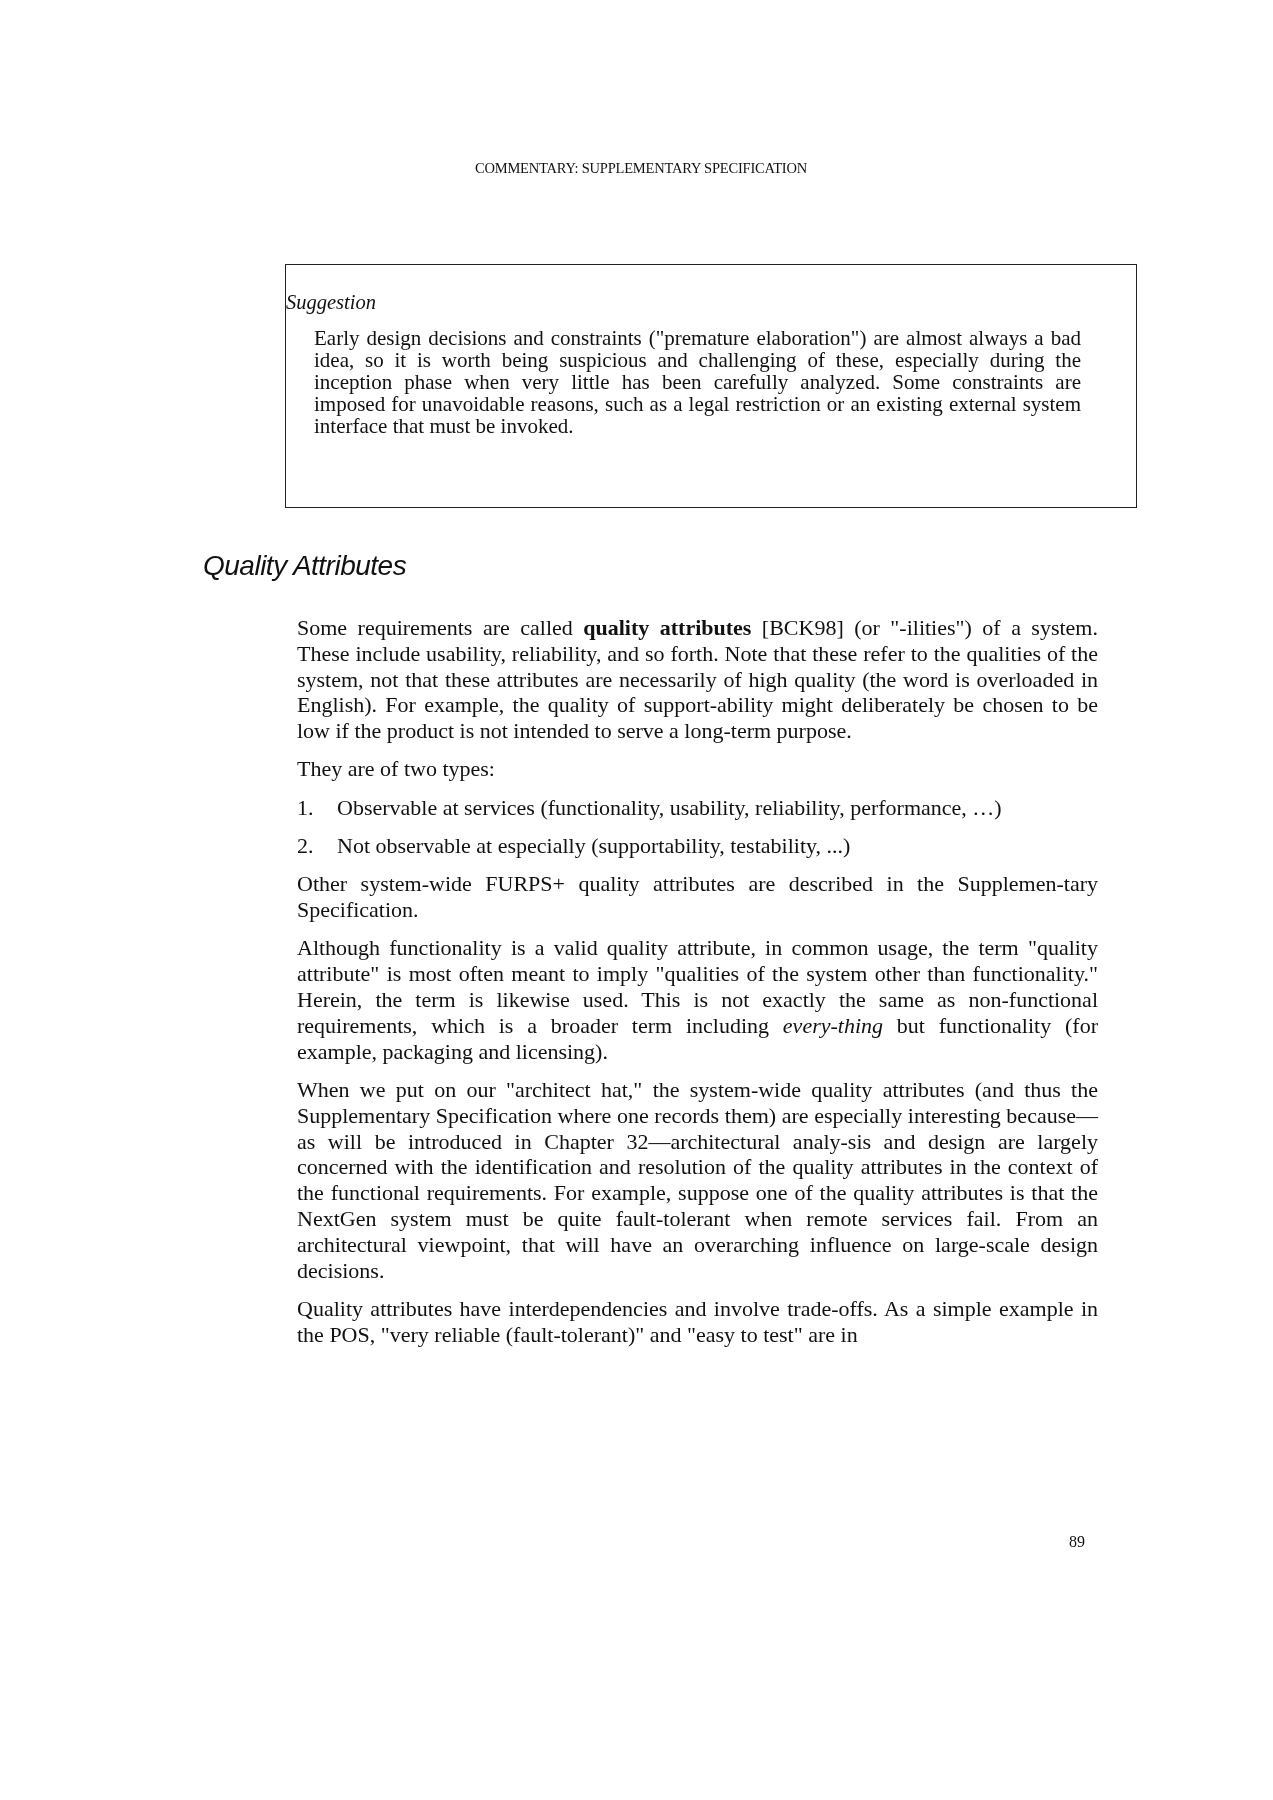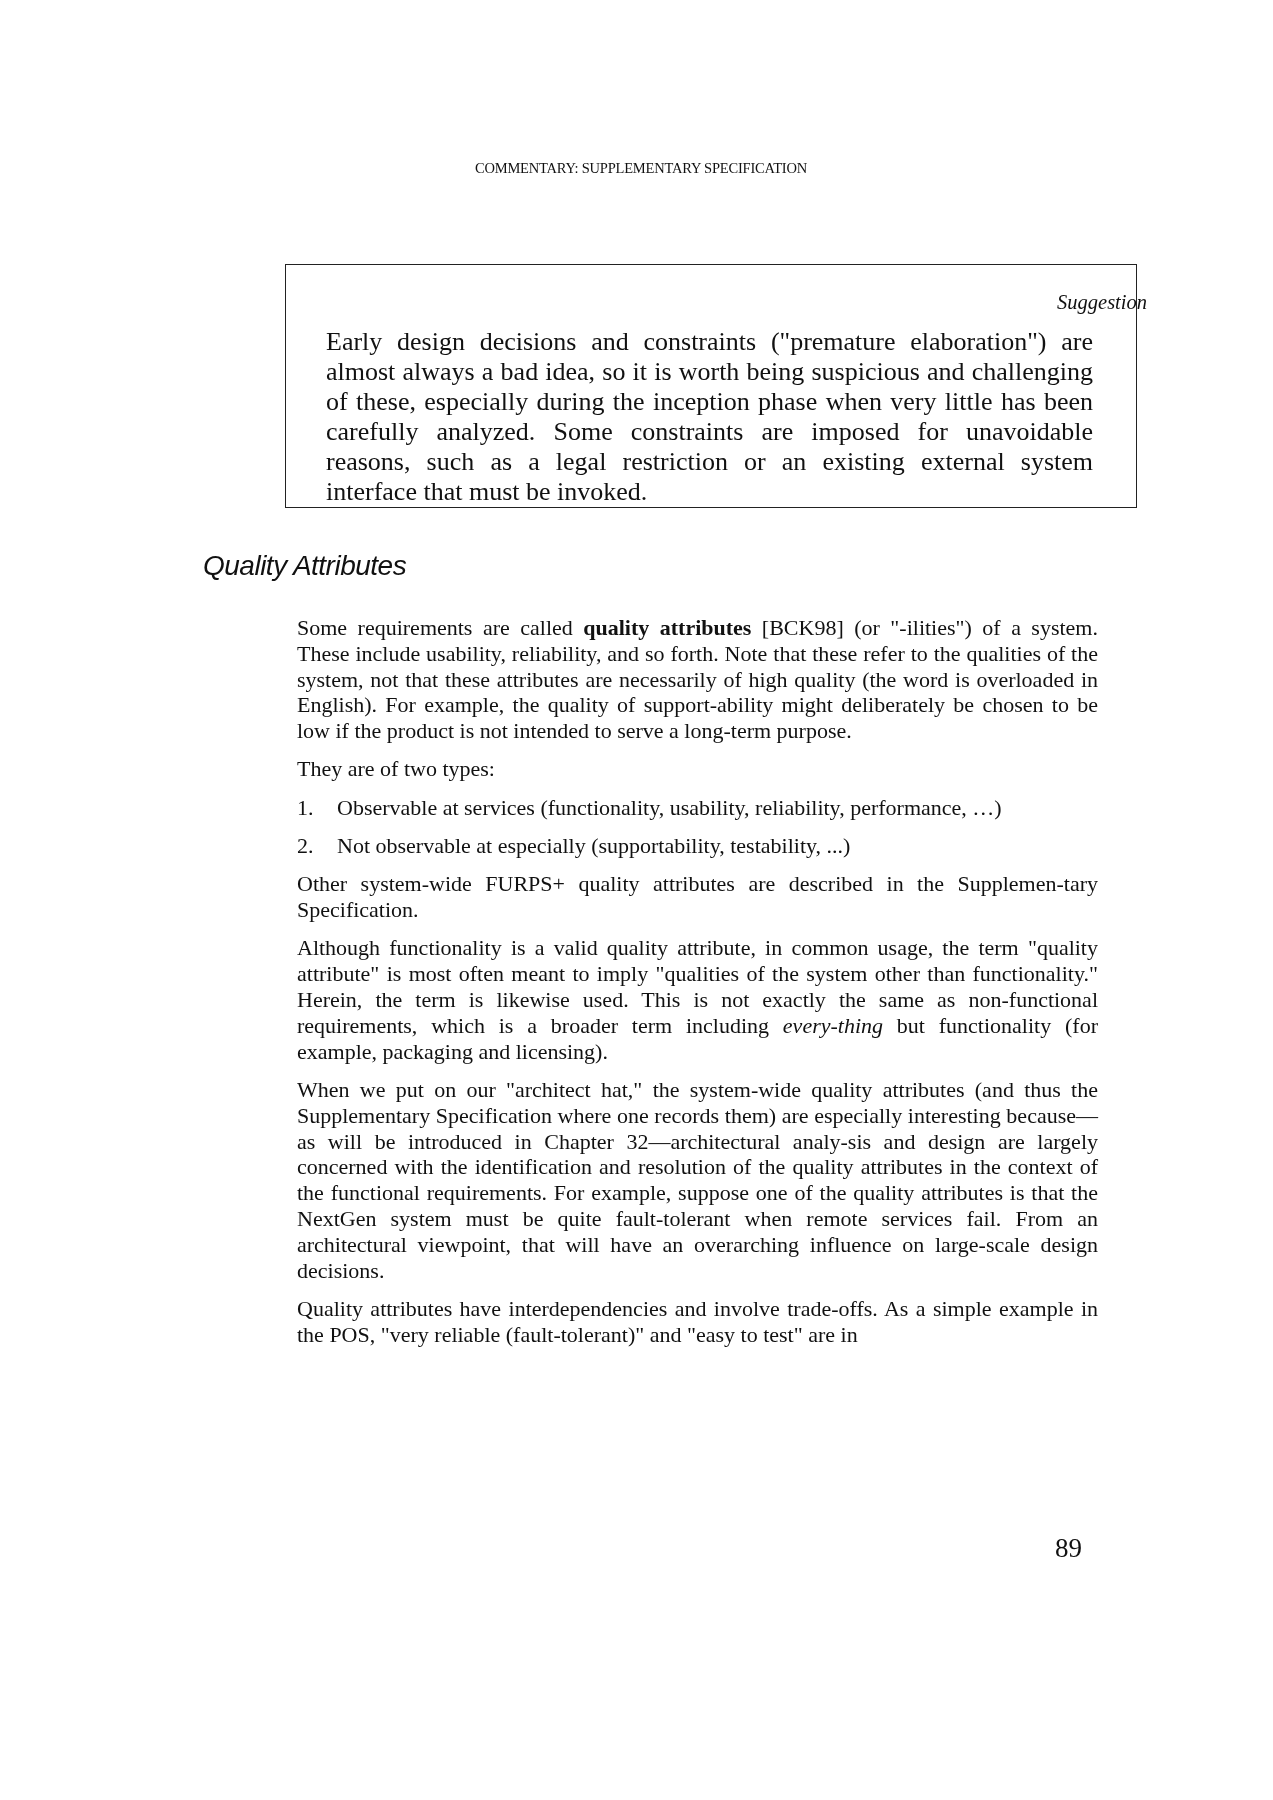--- a/index.html
+++ b/index.html
@@ -1,26 +1,26 @@
 <!DOCTYPE html>
 <html><head>
 <meta charset="utf-8">
 <style>
   html, body { margin: 0; padding: 0; background: #ffffff; }
   body { width: 1273px; height: 1800px; position: relative; overflow: hidden; font-family: "Liberation Serif", serif; color: #111; }
   .running-head { position: absolute; top: 160px; left: 0; width: 1273px; text-align: center; font-size: 14.5px; letter-spacing: -0.2px; padding-left: 9px; box-sizing: border-box; }
   .suggestion-box { position: absolute; left: 285px; top: 264px; width: 852px; height: 244px; border: 1.5px solid #222; box-sizing: border-box; }
-  .suggestion-title { position: absolute; top: 26px; left: 11px; width: 100%; text-align: right; font-style: italic; font-size: 20.5px; }
-  .suggestion-text { position: absolute; left: 40px; top: 62px; width: 767px; font-size: 26px; line-height: 30px; text-align: justify; }
+  .suggestion-title { position: absolute; top: 26px; left: 0; width: 100%; text-align: left; font-style: italic; font-size: 20.5px; }
+  .suggestion-text { position: absolute; left: 28px; top: 62px; width: 767px; font-size: 21px; line-height: 22px; text-align: justify; }
   .section-heading { position: absolute; left: 203px; top: 550px; font-family: "Liberation Sans", sans-serif; font-style: italic; font-size: 28px; letter-spacing: -0.5px; }
   .body-text { position: absolute; left: 297px; top: 615px; width: 801px; font-size: 22px; line-height: 25.8px; }
   .body-text p { margin: 0 0 12.5px 0; text-align: justify; }
   .list-item { display: flex; margin: 0 0 12.5px 0; }
   .list-num { width: 40px; flex: none; }
-  .page-number { position: absolute; left: 1055px; top: 1533px; width: 44px; text-align: left; font-size: 27px; }
+  .page-number { position: absolute; left: 1055px; top: 1533px; width: 44px; text-align: center; font-size: 16px; }
 </style>
 </head>
 <body>
 
 <div class="running-head">COMMENTARY: SUPPLEMENTARY SPECIFICATION</div>
 
 <div class="suggestion-box">
   <div class="suggestion-title">Suggestion</div>
   <div class="suggestion-text">Early design decisions and constraints ("premature elaboration") are almost always a bad idea, so it is worth being suspicious and challenging of these, especially during the inception phase when very little has been carefully analyzed. Some constraints are imposed for unavoidable reasons, such as a legal restriction or an existing external system interface that must be invoked.</div>
 </div>

